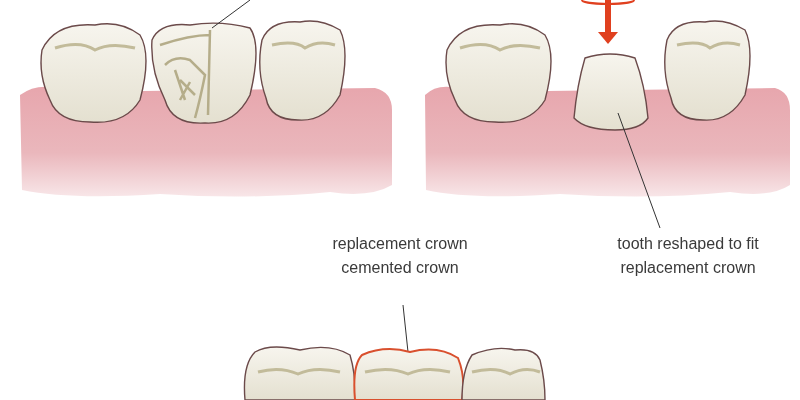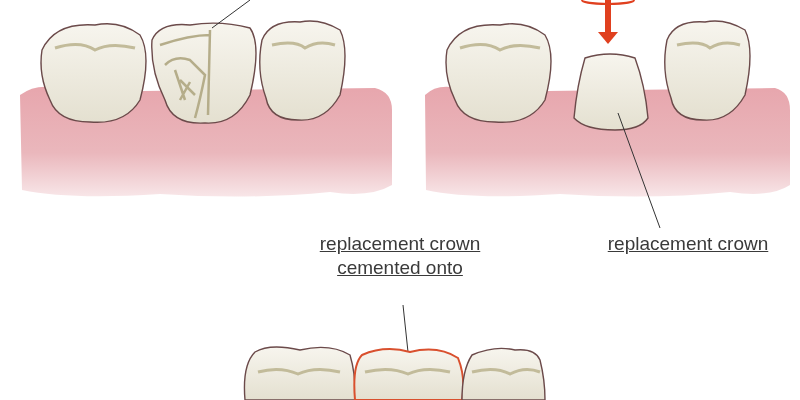--- a/index.html
+++ b/index.html
@@ -1,20 +1,20 @@
 <!DOCTYPE html>
 <html><head>
 <meta charset="utf-8">
 <style>
   html, body { margin: 0; padding: 0; background: #ffffff; }
   body { width: 800px; height: 400px; position: relative; overflow: hidden; font-family: "Liberation Sans", sans-serif; }
   svg.art { position: absolute; left: 0; top: 0; }
   .label {
-    position: absolute; color: #3a3a3a; font-size: 19px; line-height: 24px;
-    text-align: center; white-space: nowrap; text-decoration: underline;
+    position: absolute; color: #3a3a3a; font-size: 16px; line-height: 24px;
+    text-align: center; white-space: nowrap;
   }
   .label span { display: block; }
 </style>
 </head>
 <body>
 
 <svg class="art" width="800" height="400" viewBox="0 0 800 400">
   <defs>
     <linearGradient id="gumGrad" x1="0" y1="0" x2="0" y2="1">
       <stop offset="0" stop-color="#e7a6ad"></stop>
@@ -63,19 +63,20 @@
     <path d="M245 400 Q242 365 255 352 Q270 343 300 350 Q330 343 350 355 Q356 375 355 400 Z" fill="url(#toothGrad)" stroke="#6b4a4a" stroke-width="1.4"></path>
     <path d="M258 372 Q280 366 298 374 Q315 366 340 372" stroke="#c2bb9a" stroke-width="3" fill="none"></path>
     <path d="M355 400 Q352 365 362 355 Q385 345 410 352 Q438 345 458 358 Q466 378 462 400 Z" fill="url(#toothGrad)" stroke="#d9502e" stroke-width="2"></path>
     <path d="M365 372 Q390 366 408 374 Q425 366 450 372" stroke="#c2bb9a" stroke-width="3" fill="none"></path>
     <path d="M462 400 Q462 370 472 355 Q495 345 515 350 Q535 348 540 360 Q545 380 545 400 Z" fill="url(#toothGrad)" stroke="#6b4a4a" stroke-width="1.4"></path>
     <path d="M472 372 Q495 366 510 374 Q525 366 540 372" stroke="#c2bb9a" stroke-width="3" fill="none"></path>
   </g>
 </svg>
 
 <div class="label" style="left:588px; top:232px; width:200px;">
+  <span>tooth reshaped to fit</span>
   <span>replacement crown</span>
 </div>
 
 <div class="label" style="left:300px; top:232px; width:200px;">
   <span>replacement crown</span>
-  <span>cemented onto</span>
+  <span>cemented crown</span>
 </div>
 
 </body></html>

